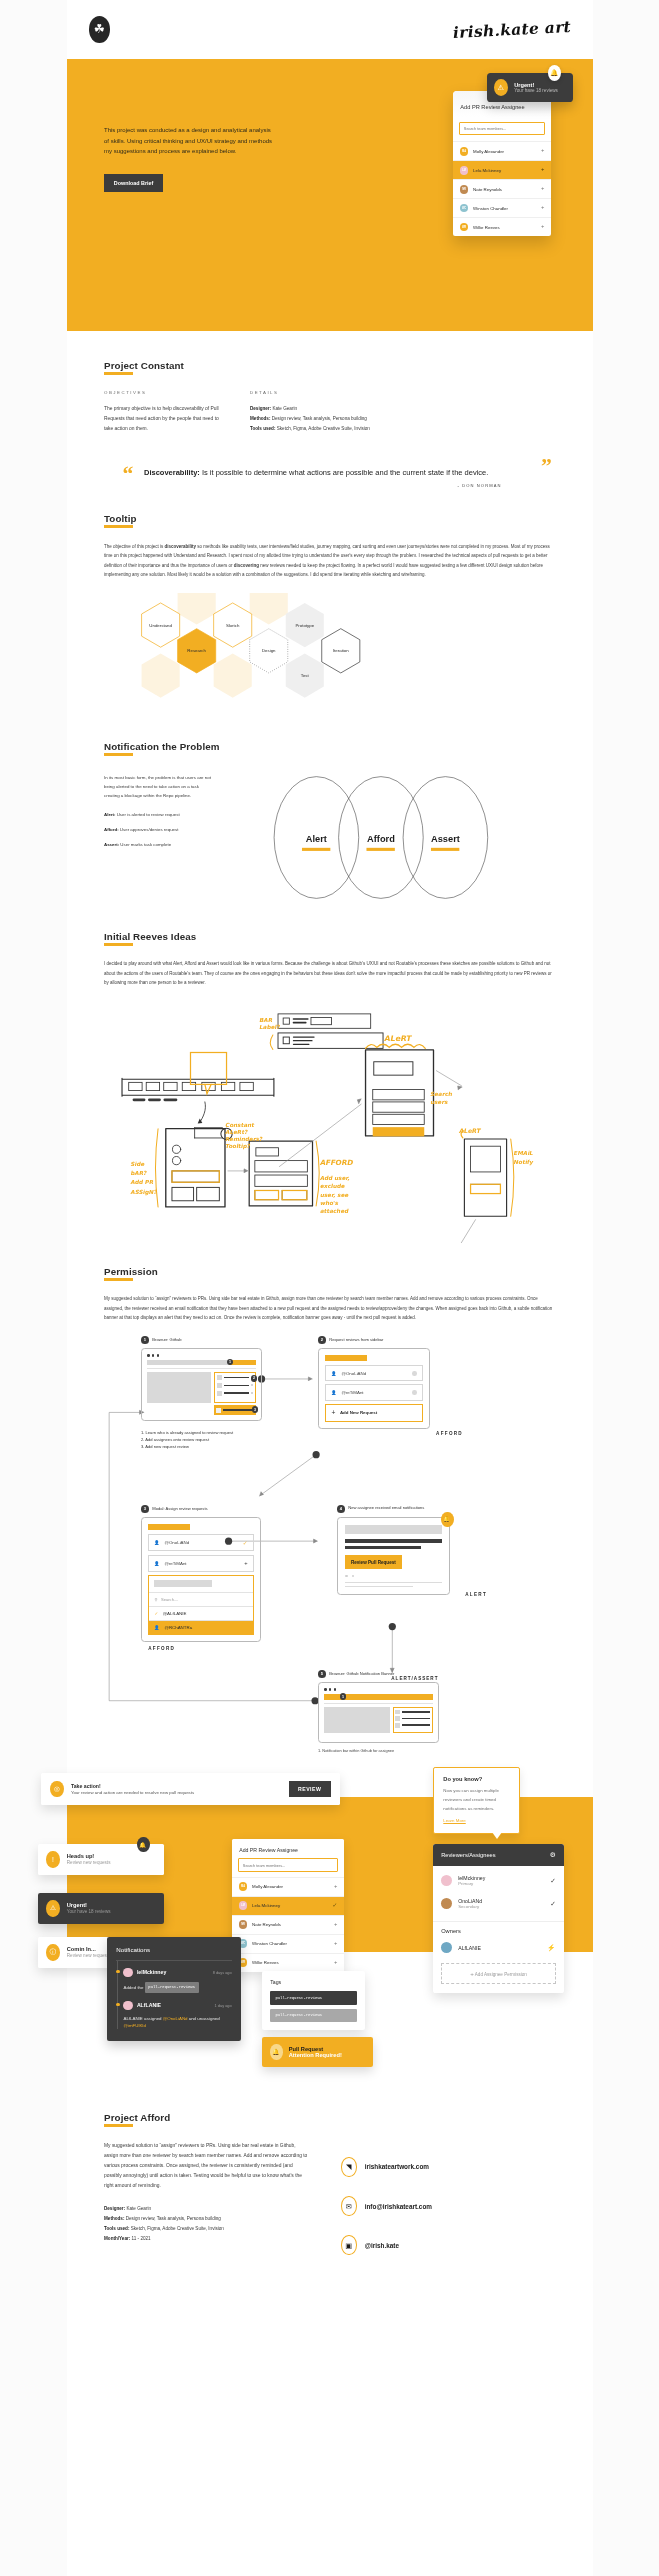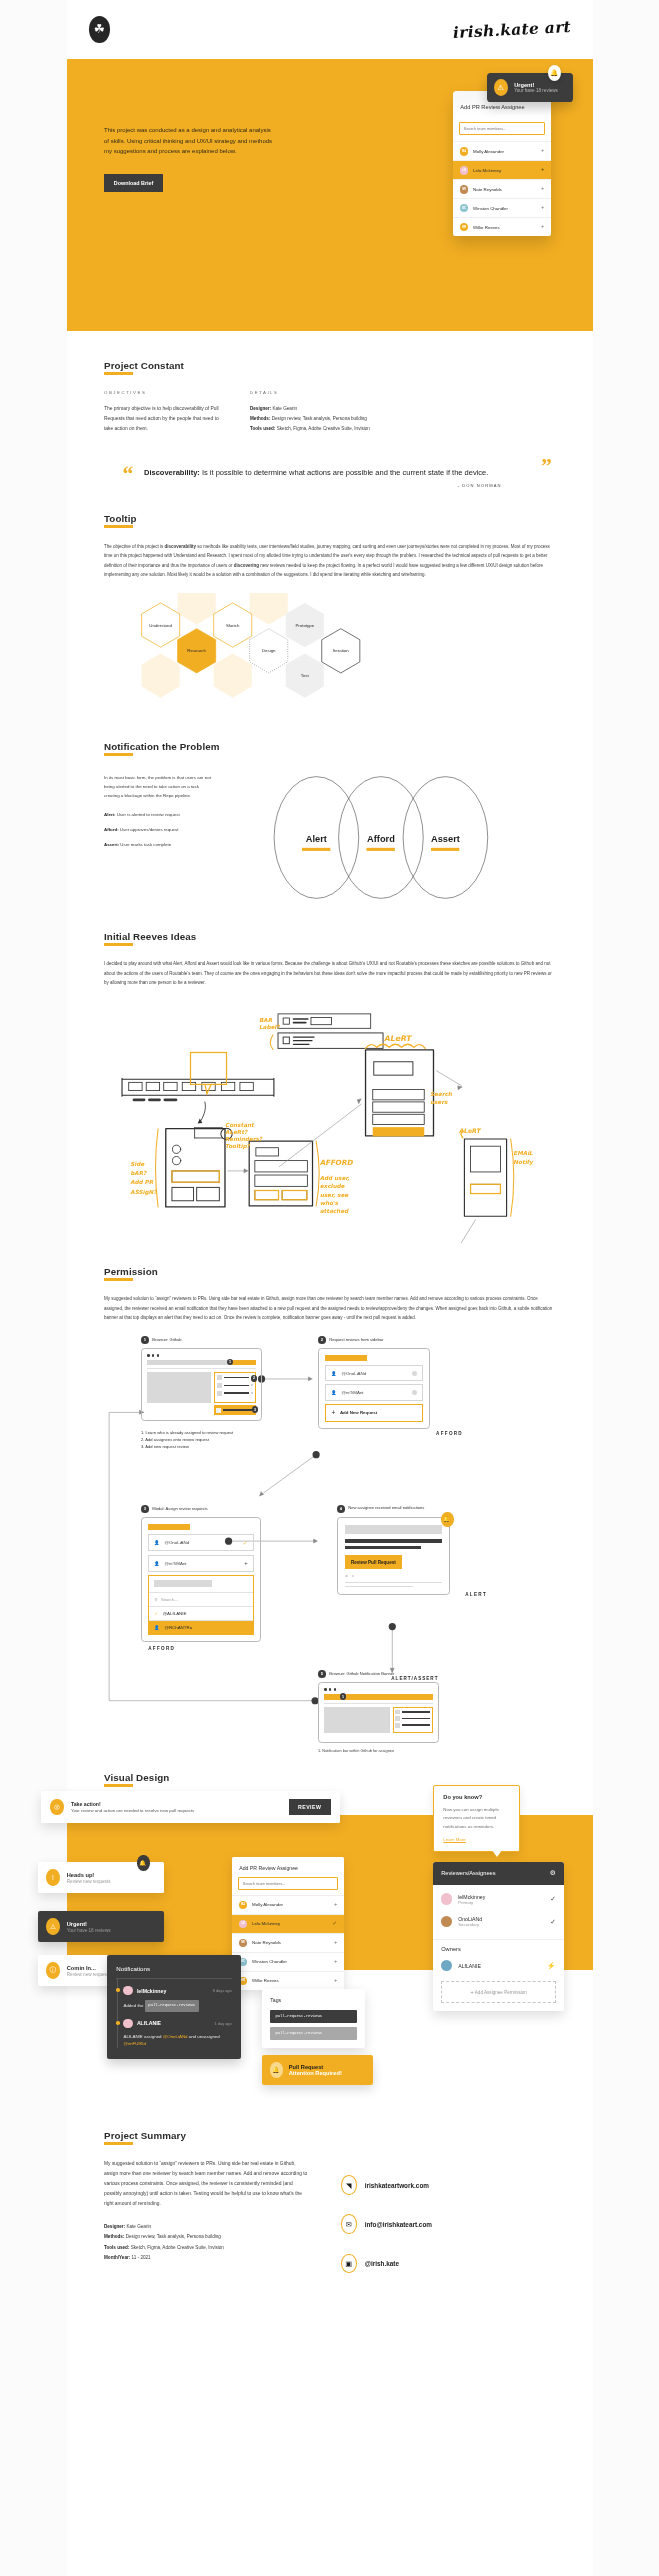--- a/index.html
+++ b/index.html
@@ -636,23 +636,20 @@
                     <i style="flex:1;height:1.5px;background:#3c3c3c;display:block"></i>
                   </div>
             </div>
           </div>
         </div>
         <div style="margin-top:5.2px;font-size:3.9px;color:#444">1. Notification bar within Github for assignee</div>
       </div>
     </div>
   </div>
 
-  <div class="sec" style="padding-top:4.1px">
-    <div class="sec-title short">Visual Design</div>
-  </div>
 
   <div style="position:relative;margin-top:29px;height:155px;background:#F2AE22">
 
     <div class="card-white toast-generic" style="position:absolute;left:-26px;top:-24px;width:299px;padding:7.7px 9.3px;gap:7.2px">
       <div class="toast-ic">◎</div>
       <div>
         <div class="toast-tt" style="font-size:5.2px">Take action!</div>
         <div class="toast-sub" style="color:#555;font-size:4.4px">Your review and action are needed to resolve new pull requests</div>
       </div>
       <button class="btn-dark" style="margin:0 0 0 auto;padding:5.2px 9.3px;font-size:5.2px;letter-spacing:0.5px">REVIEW</button>
@@ -798,21 +795,21 @@
     <div style="position:absolute;left:195px;top:240px;width:111px;background:#F2AE22;border-radius:2.1px;padding:7.2px 8.2px;display:flex;align-items:center;gap:6.2px;box-shadow:0 4.6px 10.3px rgba(0,0,0,.15)">
       <div style="width:12.4px;height:15.5px;border-radius:50%;background:#f8d88a;display:flex;align-items:center;justify-content:center;font-size:6.2px;color:#fff">🔔</div>
       <div>
         <div style="font-size:5.7px;font-weight:700;color:#1d1d1d">Pull Request</div>
         <div style="font-size:5.7px;font-weight:700;color:#fff">Attention Required!</div>
       </div>
     </div>
   </div>
 
   <div class="sec" style="padding-top:160px">
-    <div class="sec-title short">Project Summary</div>
+    <div class="sec-title short">Project Afford</div>
     <div class="sum-row">
       <div class="sum-left">
         <div class="body-sm">My suggested solution to “assign” reviewers to PRs. Using side bar real estate in Github, assign more than one reviewer by search team member names. Add and remove according to various process constraints. Once assigned, the reviewer is consistently reminded (and possibly annoyingly) until action is taken. Testing would be helpful to use to know what's the right amount of reminding.</div>
         <div id="sumDetails" style="margin-top:13.4px">
               <div class="detail-line"><b>Designer:</b><span> Kate Gearin</span></div>
               <div class="detail-line"><b>Methods:</b><span> Design review, Task analysis, Persona building</span></div>
               <div class="detail-line"><b>Tools used:</b><span> Sketch, Figma, Adobe Creative Suite, Invision</span></div>
               <div class="detail-line"><b>Month/Year:</b><span> 11 - 2021</span></div>
             </div>
       </div>

